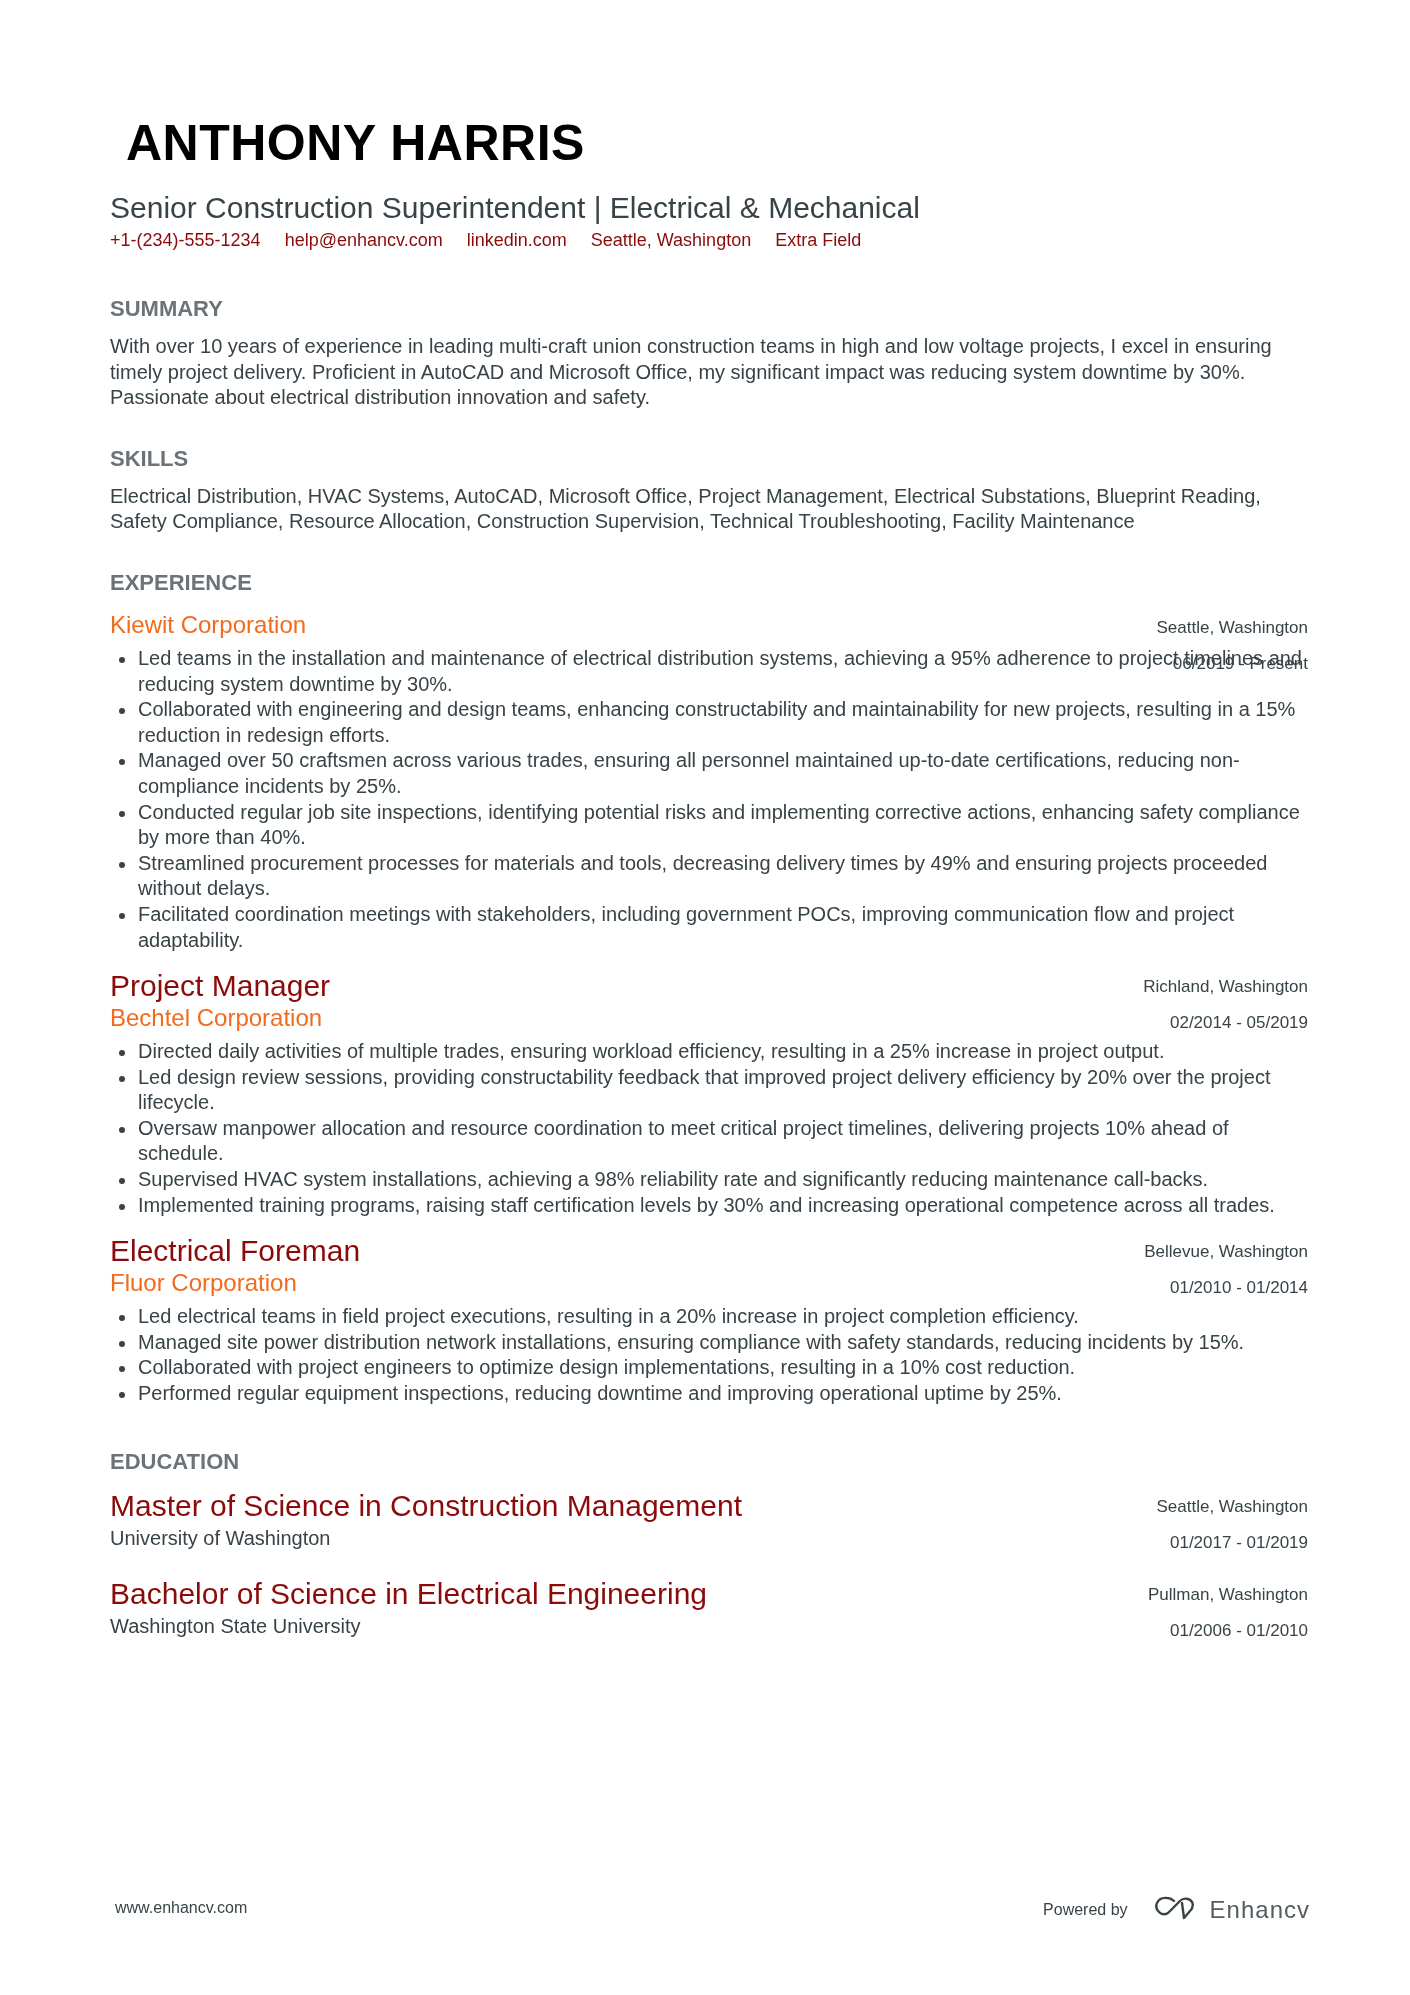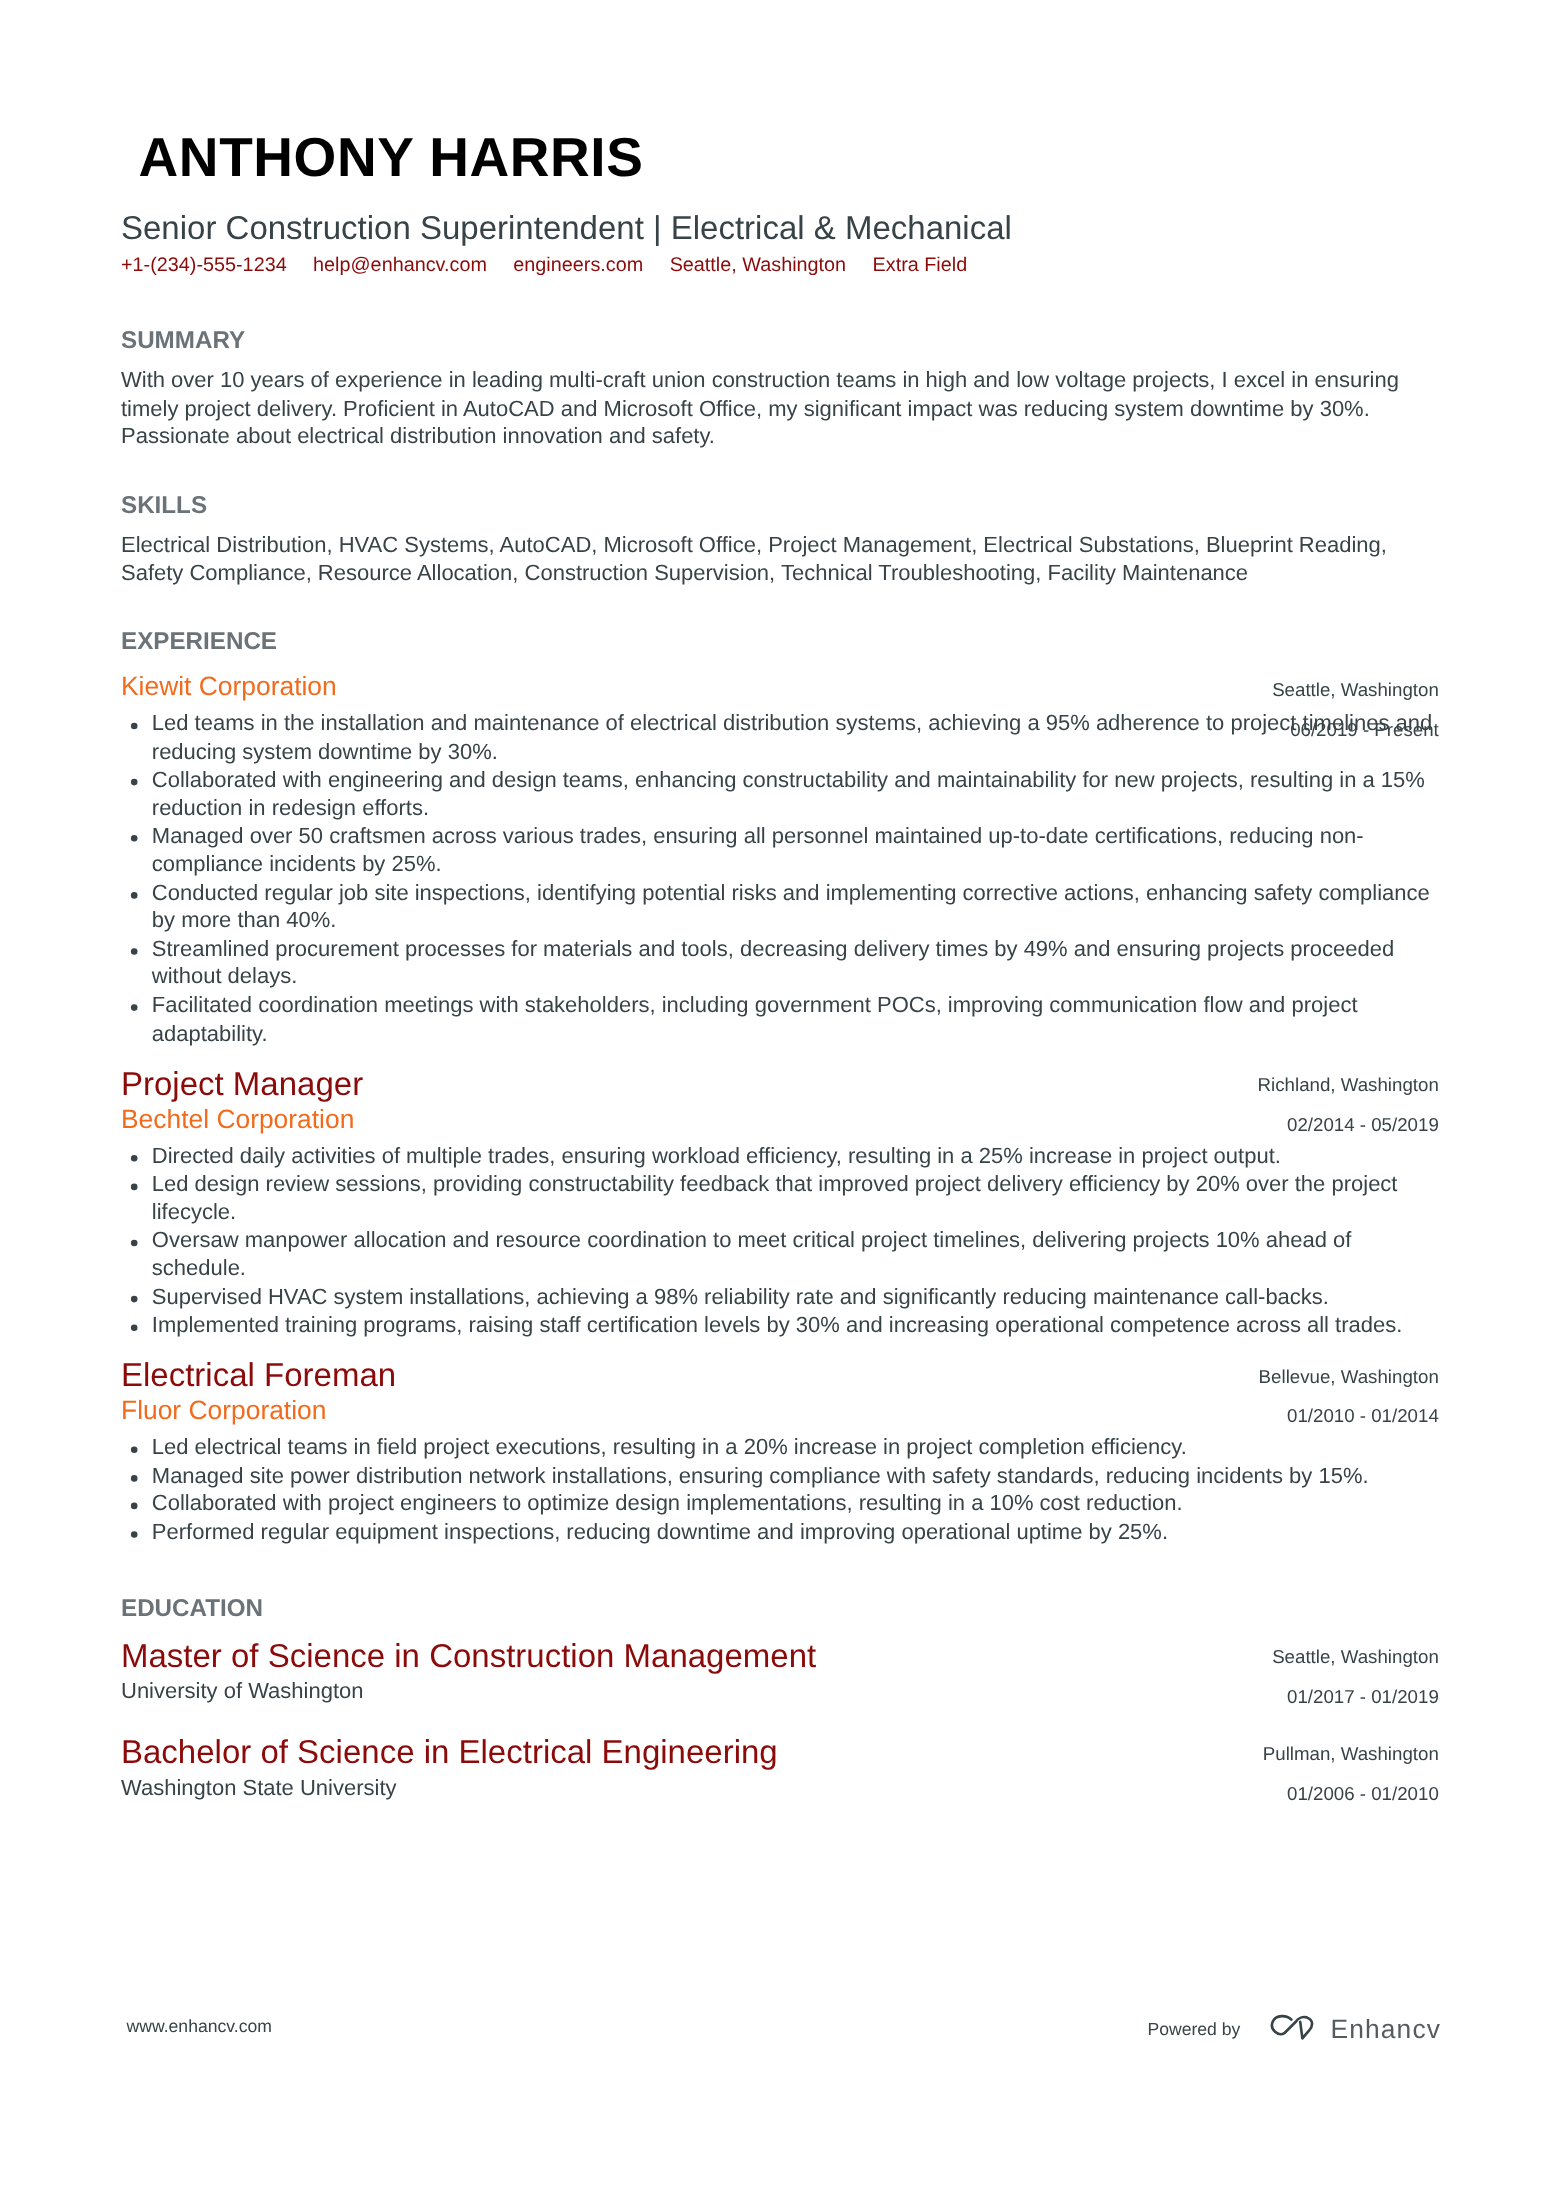--- a/index.html
+++ b/index.html
@@ -17,39 +17,39 @@
   .entry:first-of-type { margin-top: 14px; }
   .entry-head { position: relative; }
   .entry-title { font-size: 30px; color: #8b0a0a; line-height: 34px; }
   .entry-company { font-size: 24px; color: #f26b1d; line-height: 30px; }
   .entry-school { font-size: 20px; color: #384347; line-height: 30px; }
   .entry-meta { position: absolute; right: 0; top: 0; text-align: right; font-size: 17px; color: #384347; }
   .entry-meta div { line-height: 36px; }
   ul.bullets { list-style: none; padding: 0; margin: 6px 0 0 0; }
   ul.bullets li { position: relative; padding-left: 28px; font-size: 20px; line-height: 25.6px; color: #384347; }
   ul.bullets li::before { content: ""; position: absolute; left: 9px; top: 11px; width: 6px; height: 6px; border-radius: 50%; background: #384347; }
-  .footer { position: absolute; left: 115px; top: 1830px; width: 1195px; height: 30px; }
+  .footer { position: absolute; left: 115px; top: 1895px; width: 1195px; height: 30px; }
   .footer-left { position: absolute; left: 0; top: 4px; font-size: 16px; color: #384347; }
   .footer-right { position: absolute; right: 0; top: 0; display: flex; align-items: center; gap: 26px; }
   .powered { font-size: 16px; color: #384347; }
   .logo { display: flex; align-items: center; gap: 10px; }
   .logo-text { font-size: 24px; color: #555c60; letter-spacing: 1px; font-weight: 300; }
 </style>
 </head>
 <body>
 
 <div class="page">
 
   <div>
     <h1 class="name">ANTHONY HARRIS</h1>
     <div class="subtitle">Senior Construction Superintendent | Electrical &amp; Mechanical</div>
     <div class="contacts">
       <span>+1-(234)-555-1234</span>
       <span>help@enhancv.com</span>
-      <span>engineers.com</span>
+      <span>linkedin.com</span>
       <span>Seattle, Washington</span>
       <span>Extra Field</span>
     </div>
   </div>
 
   <div class="section" style="margin-top:44px;">
     <h2 class="section-title">SUMMARY</h2>
     <div class="body-text">With over 10 years of experience in leading multi-craft union construction teams in high and low voltage projects, I excel in ensuring timely project delivery. Proficient in AutoCAD and Microsoft Office, my significant impact was reducing system downtime by 30%. Passionate about electrical distribution innovation and safety.</div>
   </div>
 

